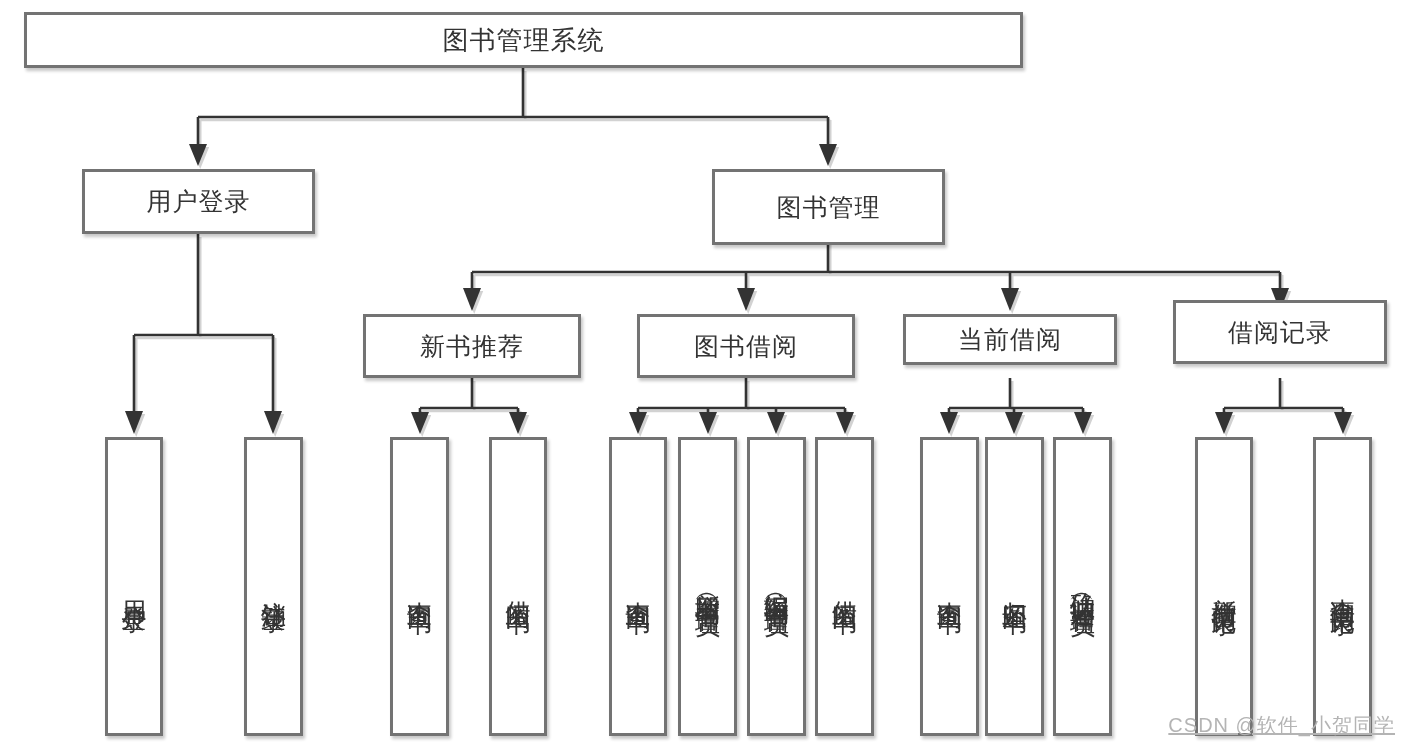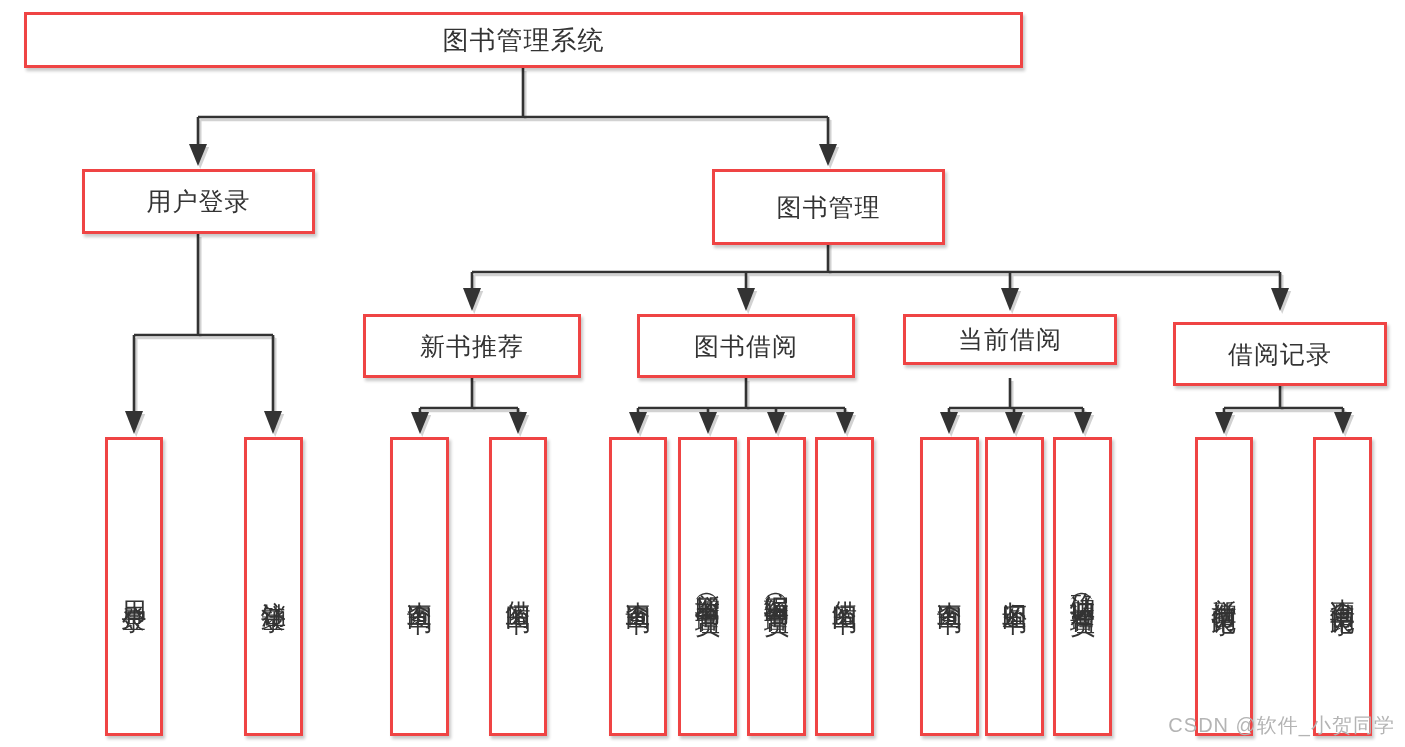--- a/index.html
+++ b/index.html
@@ -3,21 +3,21 @@
 <meta charset="utf-8">
 <style>
   html,body{margin:0;padding:0;background:#ffffff;}
   body{font-family:"Liberation Sans","DejaVu Sans",sans-serif;}
   #canvas{position:relative;width:1405px;height:747px;background:#ffffff;overflow:hidden;}
   #connectors{position:absolute;left:0;top:0;width:1405px;height:747px;}
   .node{
     position:absolute;
     box-sizing:border-box;
     background:#ffffff;
-    border:3px solid #ef4444;
+    border:3px solid #737373;
     display:flex;
     align-items:center;
     justify-content:center;
     color:#333333;
     box-shadow:2px 3px 3px rgba(0,0,0,0.22);
     z-index:2;
     text-align:center;
   }
   .node.h span{
     font-size:25px;
@@ -35,20 +35,21 @@
   }
   .watermark{
     position:absolute;
     right:10px;
     top:712px;
     font-size:20px;
     color:#b4b4b4;
     letter-spacing:1px;
     white-space:nowrap;
     z-index:5;
+    text-decoration:underline;
   }
 </style>
 </head>
 <body>
 
 <div id="canvas">
 
   <svg id="connectors" viewBox="0 0 1405 747" xmlns="http://www.w3.org/2000/svg">
     <defs>
       <g id="conn" stroke-width="2.6">
@@ -104,21 +105,21 @@
 
   <div class="node h" style="left:637px;top:314px;width:218px;height:64px">
     <span>图书借阅</span>
   </div>
   <div class="node h" style="left:363px;top:314px;width:218px;height:64px">
     <span>新书推荐</span>
   </div>
   <div class="node h" style="left:903px;top:314px;width:214px;height:51px">
     <span>当前借阅</span>
   </div>
-  <div class="node h" style="left:1173px;top:322px;width:214px;height:64px">
+  <div class="node h" style="left:1173px;top:300px;width:214px;height:64px">
     <span>借阅记录</span>
   </div>
 
   <div class="node v" style="left:105px;top:437px;width:58px;height:299px">
     <span>用户登录</span>
   </div>
   <div class="node v" style="left:244px;top:437px;width:59px;height:299px">
     <span>注销登录</span>
   </div>
 

